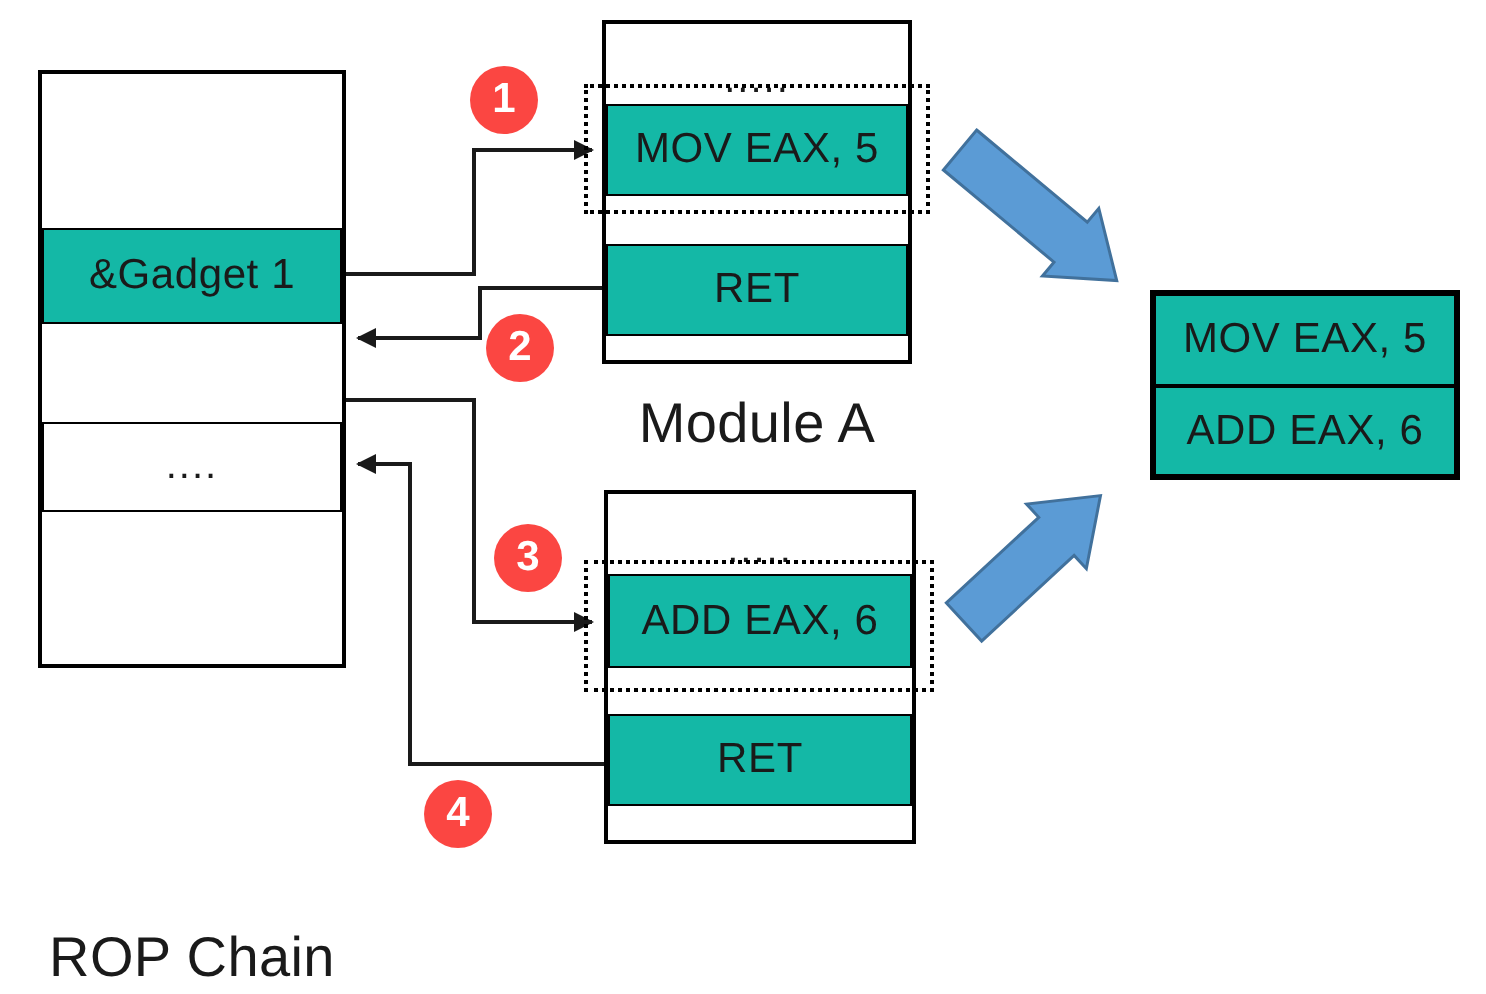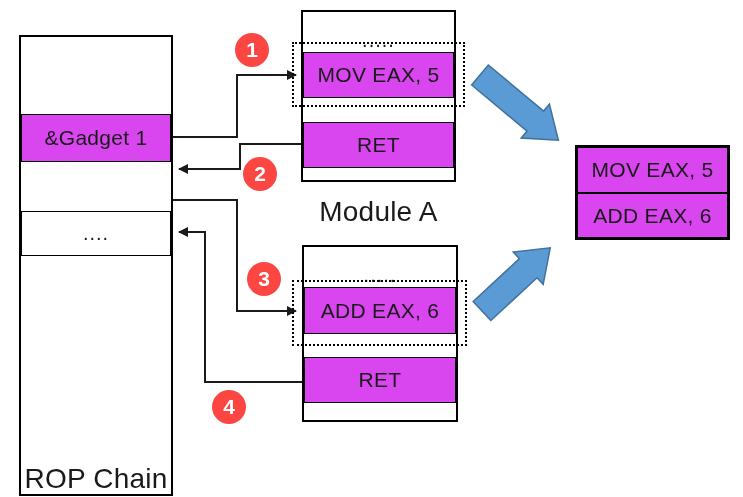--- a/index.html
+++ b/index.html
@@ -10,21 +10,21 @@
   #lines { position:absolute; left:0; top:0; z-index:1; }
   .box {
     position:absolute; background:#ffffff; border:2px solid #000;
     box-sizing:border-box; z-index:2;
   }
   .cell {
     position:absolute; left:0; right:0; box-sizing:border-box;
     border:1.5px solid #000; display:flex; align-items:center; justify-content:center;
     font-size:21px; letter-spacing:0.3px; white-space:nowrap;
   }
-  .gray { background:#d946ef; }
+  .gray { background:#14b8a6; }
   .white { background:#ffffff; }
   .dots-strip {
     position:absolute; left:0; right:0; top:0; display:flex; align-items:flex-end;
     justify-content:center; font-size:20px; letter-spacing:1px; line-height:1;
     padding-bottom:2px; box-sizing:border-box;
   }
   .dots-cell { font-size:20px; letter-spacing:1px; }
   .dotted-frame {
     position:absolute; border:2px dotted #000; box-sizing:border-box; z-index:3;
     background:transparent; pointer-events:none;
@@ -57,21 +57,21 @@
       <polyline points="302,382 205,382 205,232 179,232" marker-end="url(#ah)"></polyline>
     </g>
     <g transform="translate(480,75) rotate(39.8)">
       <polygon points="0,-13 72,-13 72,-22 102,0 72,22 72,13 0,13" fill="#5b9bd5" stroke="#41719c" stroke-width="1.5"></polygon>
     </g>
     <g transform="translate(482,311) rotate(-42.8)">
       <polygon points="0,-13 63,-13 63,-22 93,0 63,22 63,13 0,13" fill="#5b9bd5" stroke="#41719c" stroke-width="1.5"></polygon>
     </g>
   </svg>
 
-  <div class="box" style="left:19px; top:35px; width:154px; height:461px;">
+  <div class="box" style="left:19px; top:35px; width:154px; height:299px;">
     <div class="cell gray" style="top:77px; height:48px;">&amp;Gadget 1</div>
     <div class="cell white dots-cell" style="top:174px; height:45px;">....</div>
   </div>
   <div class="diagram-label" style="left:19px; top:452px; width:154px;margin-top:11px;">ROP Chain</div>
 
   <div class="box" style="left:301px; top:10px; width:155px; height:172px;">
     <div class="dots-strip" style="height:40px;">.....</div>
     <div class="cell gray" style="top:40px; height:46px;">MOV EAX, 5</div>
     <div class="cell gray" style="top:110px; height:46px;">RET</div>
   </div>

